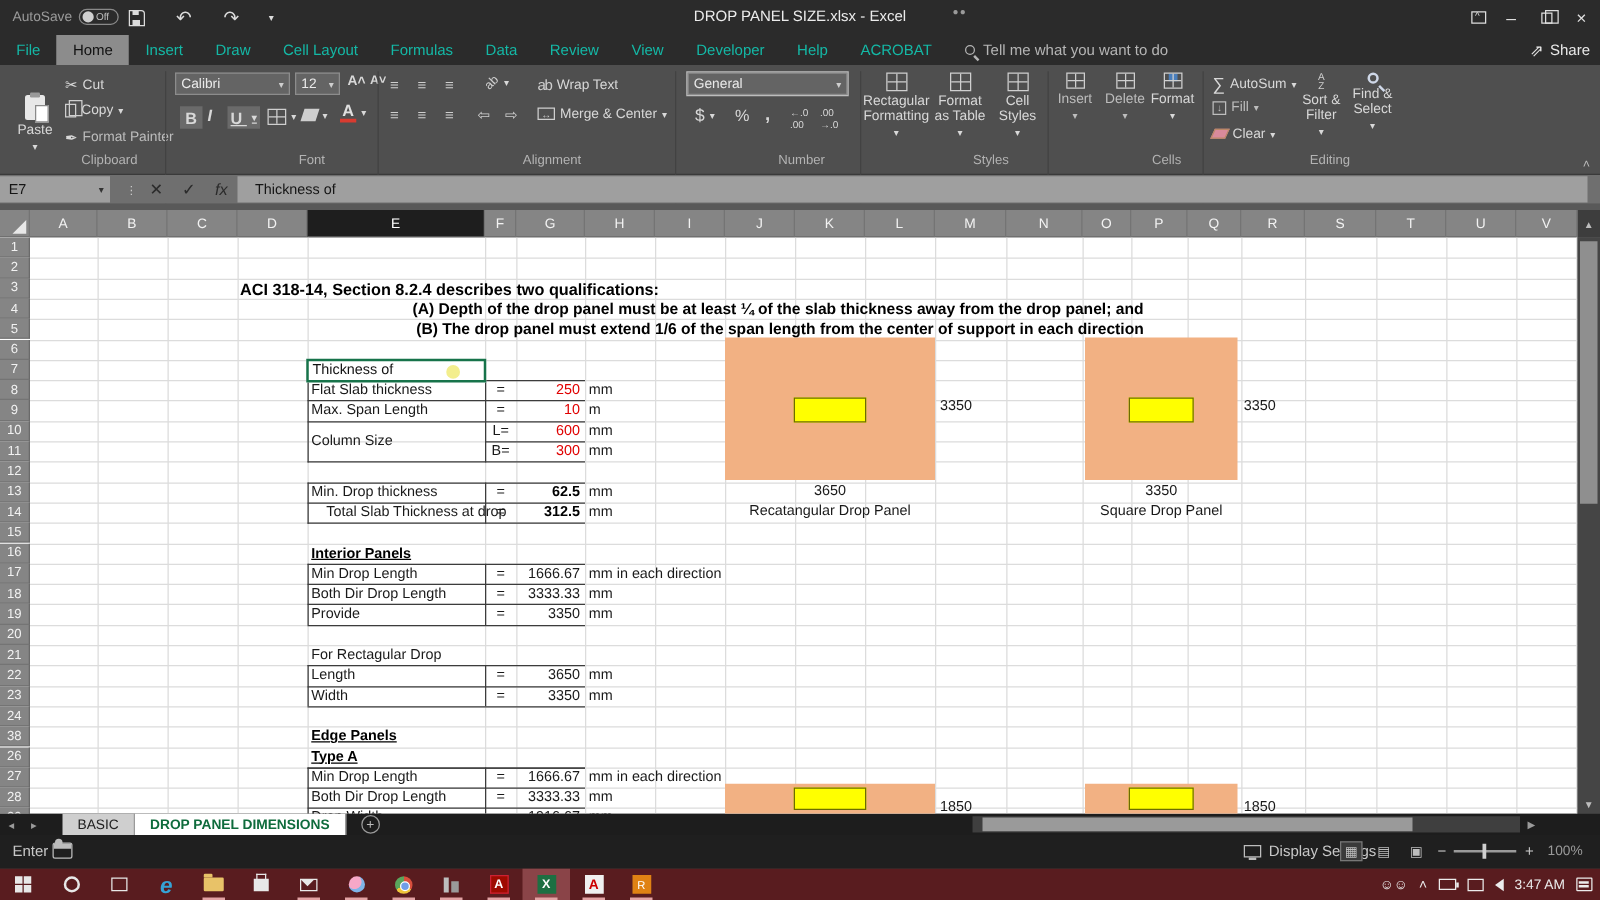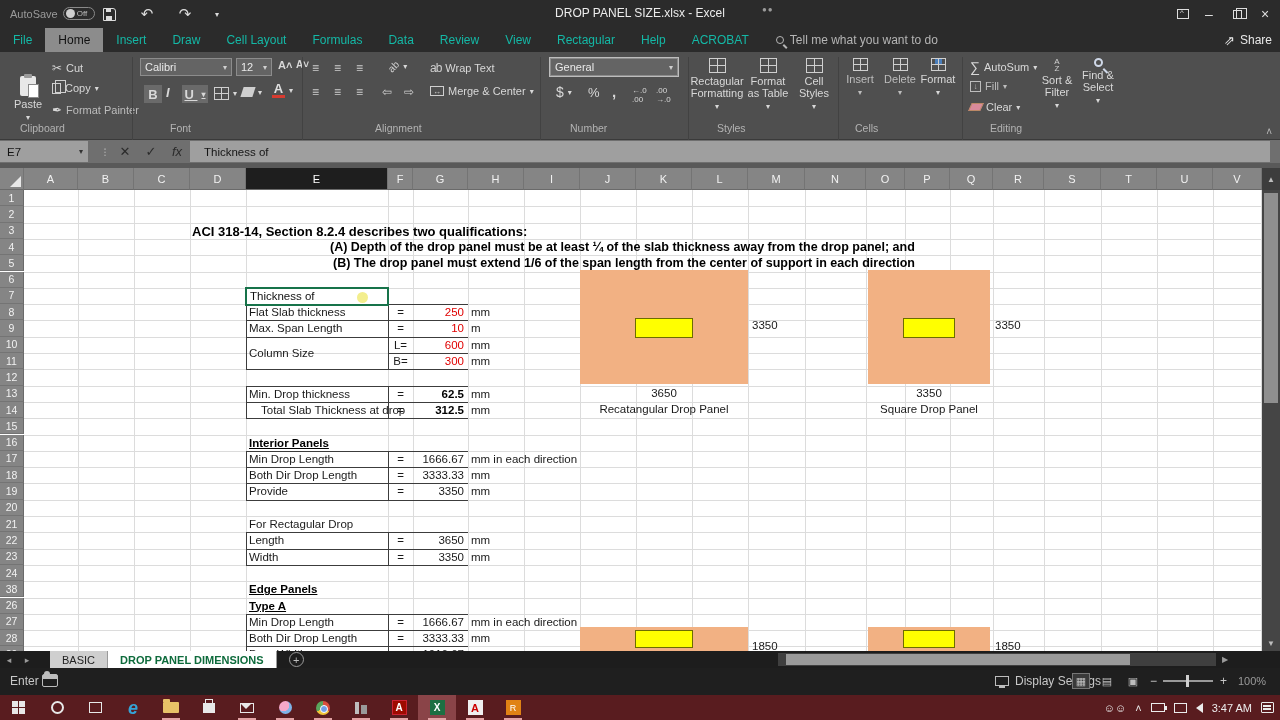--- a/index.html
+++ b/index.html
@@ -28,21 +28,21 @@
   .rtab{padding:0 13px;font-size:12px;color:#14b8a6;display:flex;align-items:center;}
   .rtab.active{background:#8c8c8c;color:#111;}
   #tellme{display:flex;align-items:center;gap:6px;margin-left:14px;color:#b5b5b5;font-size:12px;}
   .lens{width:8px;height:8px;border:1.5px solid #b5b5b5;border-radius:50%;position:relative;}
   .lens:after{content:"";position:absolute;left:7px;top:7px;width:5px;height:1.5px;background:#b5b5b5;transform:rotate(45deg);transform-origin:0 0;}
   #share{position:absolute;right:8px;top:28px;height:24px;display:flex;align-items:center;gap:5px;color:#e8e8e8;font-size:12px;}
 
   
   #ribbon{position:absolute;left:0;top:52px;width:1280px;height:88px;background:#4f4f4f;color:#dcdcdc;font-size:11px;border-bottom:1px solid #3a3a3a;}
   .gdiv{position:absolute;top:5px;height:108px;width:1px;background:#424242;}
-  .glabel{position:absolute;top:70px;font-size:10.5px;color:#b3b3b3;text-align:left;}
+  .glabel{position:absolute;top:70px;font-size:10.5px;color:#b3b3b3;text-align:right;}
   .bigbtn{position:absolute;display:flex;flex-direction:column;align-items:center;gap:2px;color:#d8d8d8;font-size:11px;text-align:center;line-height:12px;}
   .smallbtn{position:absolute;display:flex;align-items:center;gap:4px;font-size:11px;color:#d8d8d8;}
   .combo{position:absolute;background:#646464;border:1px solid #8c8c8c;color:#eaeaea;font-size:11px;display:flex;align-items:center;padding:0 4px;height:18px;}
   .combo .dd{margin-left:auto;font-size:8px;color:#cfcfcf;}
   .mini{font-size:12px;color:#d8d8d8;}
   .lines-i{color:#cfcfcf;font-size:12px;letter-spacing:-1px;}
   .clip-i{width:16px;height:20px;background:#e8e8e8;border-radius:2px;position:relative;}
   .clip-i:before{content:"";position:absolute;left:4px;top:-2px;width:8px;height:4px;background:#9a9a9a;border-radius:1px;}
   .clip-i:after{content:"";position:absolute;right:-3px;bottom:-2px;width:9px;height:12px;background:#fff;border:1px solid #8a8a8a;}
   .copy-i{width:9px;height:11px;border:1.2px solid #cfcfcf;position:relative;background:#4f4f4f;}
@@ -195,21 +195,21 @@
   <div id="tabbar">
       <div class="rtab">File</div>
       <div class="rtab active">Home</div>
       <div class="rtab">Insert</div>
       <div class="rtab">Draw</div>
       <div class="rtab">Cell Layout</div>
       <div class="rtab">Formulas</div>
       <div class="rtab">Data</div>
       <div class="rtab">Review</div>
       <div class="rtab">View</div>
-      <div class="rtab">Rectagular</div>
+      <div class="rtab">Developer</div>
       <div class="rtab">Help</div>
       <div class="rtab">ACROBAT</div>
       <div id="tellme">
         <div class="lens"></div>
         <div>Tell me what you want to do</div>
       </div>
     </div>
   <div id="share">
       <span style="font-size:13px;">⇗</span>
       <span>Share</span>

